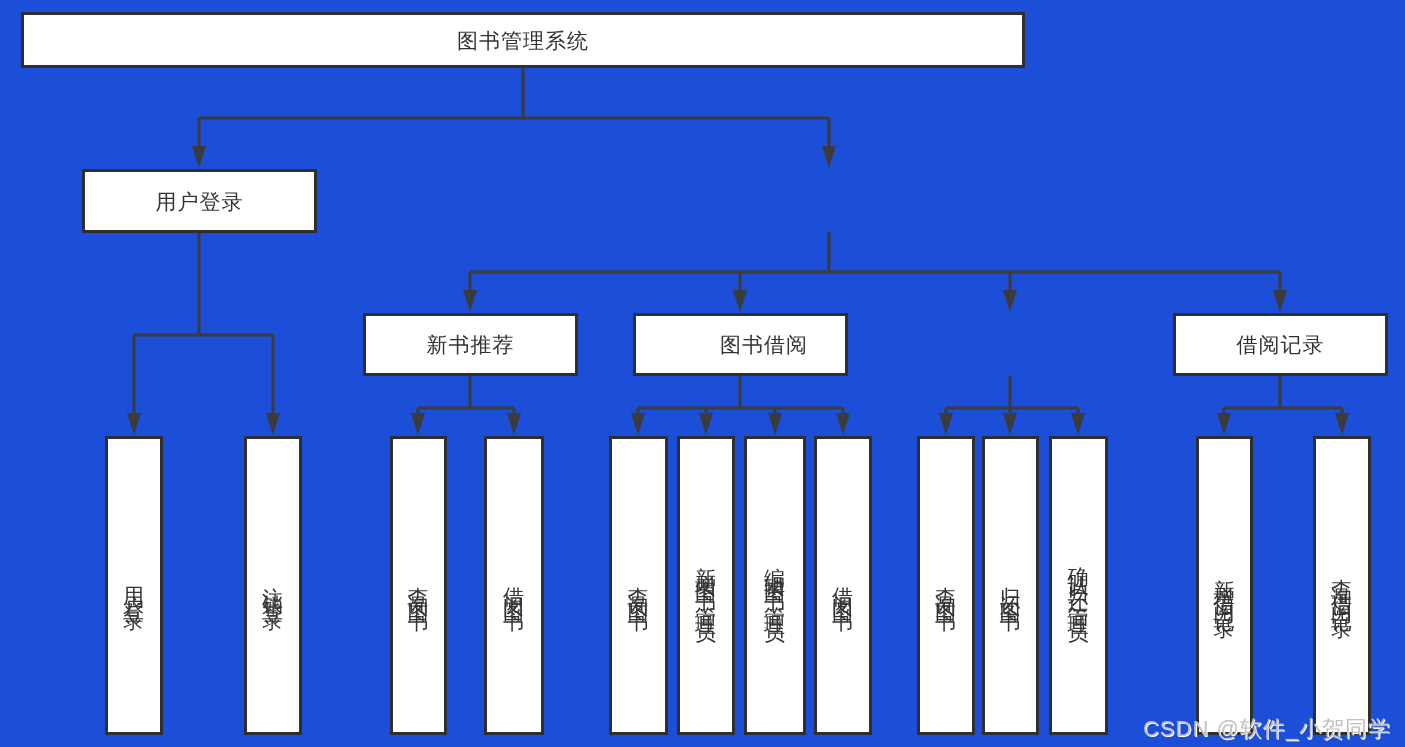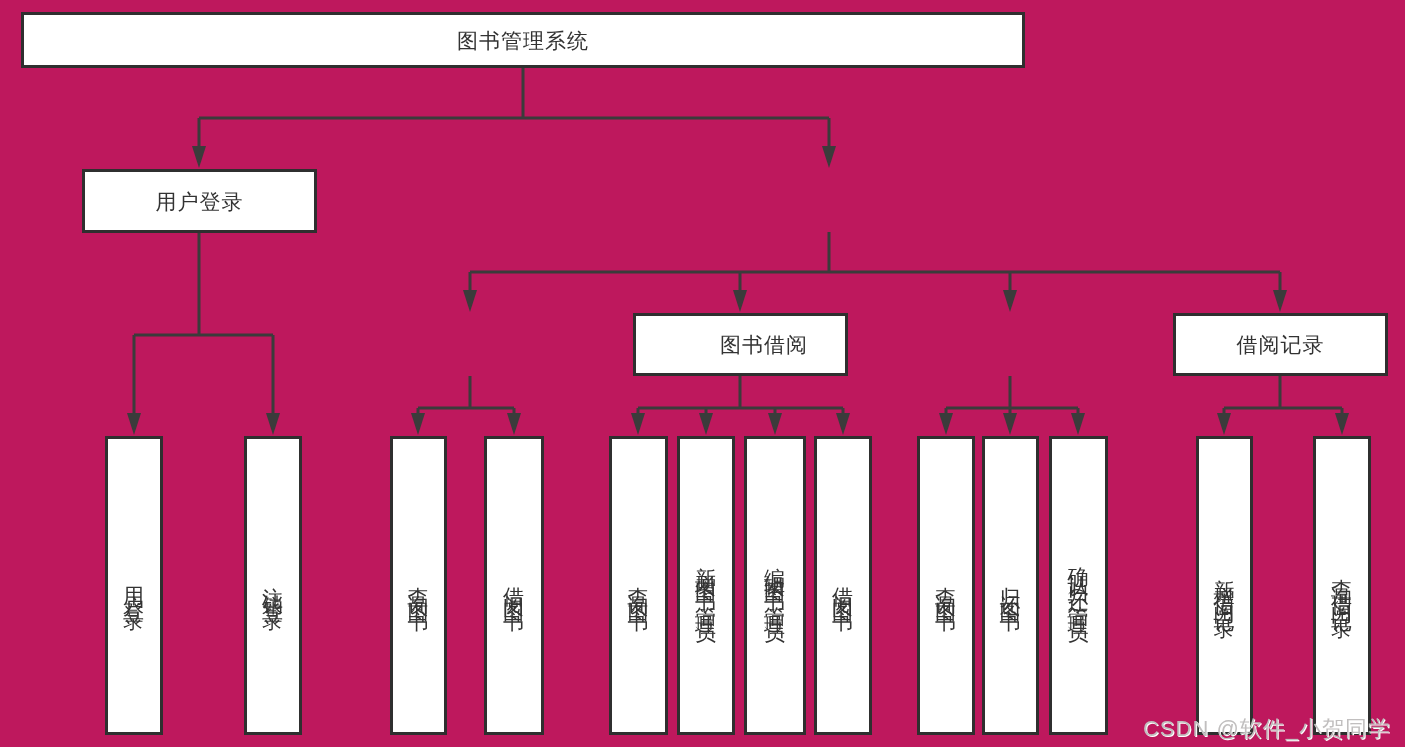--- a/index.html
+++ b/index.html
@@ -5,21 +5,21 @@
   html, body {
     margin: 0;
     padding: 0;
     background: #ffffff;
     font-family: "Liberation Sans", sans-serif;
   }
   .stage {
     position: relative;
     width: 1405px;
     height: 747px;
-    background: #be185d;
+    background: #1d4ed8;
     overflow: hidden;
   }
   .wires {
     position: absolute;
     left: 0;
     top: 0;
     pointer-events: none;
   }
   .box {
     position: absolute;
@@ -119,20 +119,21 @@
       <polygon points="1071,413 1085,413 1078,435"></polygon>
       <polygon points="1217,413 1231,413 1224,435"></polygon>
       <polygon points="1335,413 1349,413 1342,435"></polygon>
     </g>
   </svg>
 
   <div class="box hbox root">图书管理系统</div>
 
   <div class="box hbox b0">用户登录</div>
 
+  <div class="box hbox g0">新书推荐</div>
   <div class="box hbox g1">图书借阅</div>
   <div class="box hbox g3">借阅记录</div>
 
   <div class="box vbox tall b0c0">用户登录</div>
   <div class="box vbox tall b0c1">注销登录</div>
 
   <div class="box vbox tall g0c0">查询图书</div>
   <div class="box vbox tall g0c1">借阅图书</div>
 
   <div class="box vbox tall g1c0">查询图书</div>

